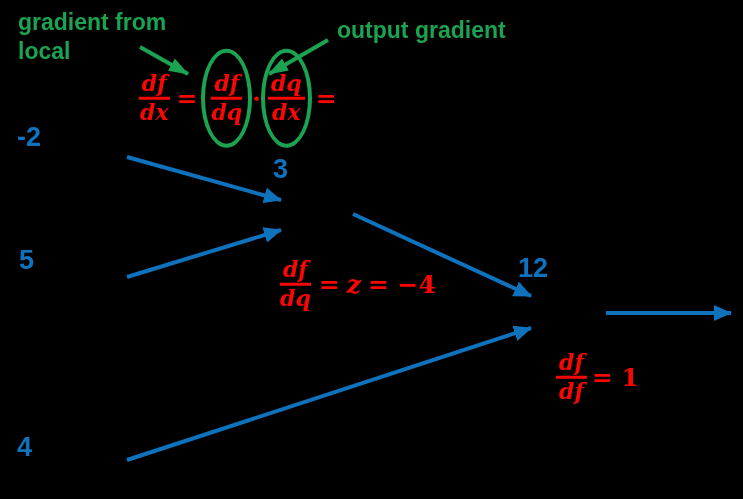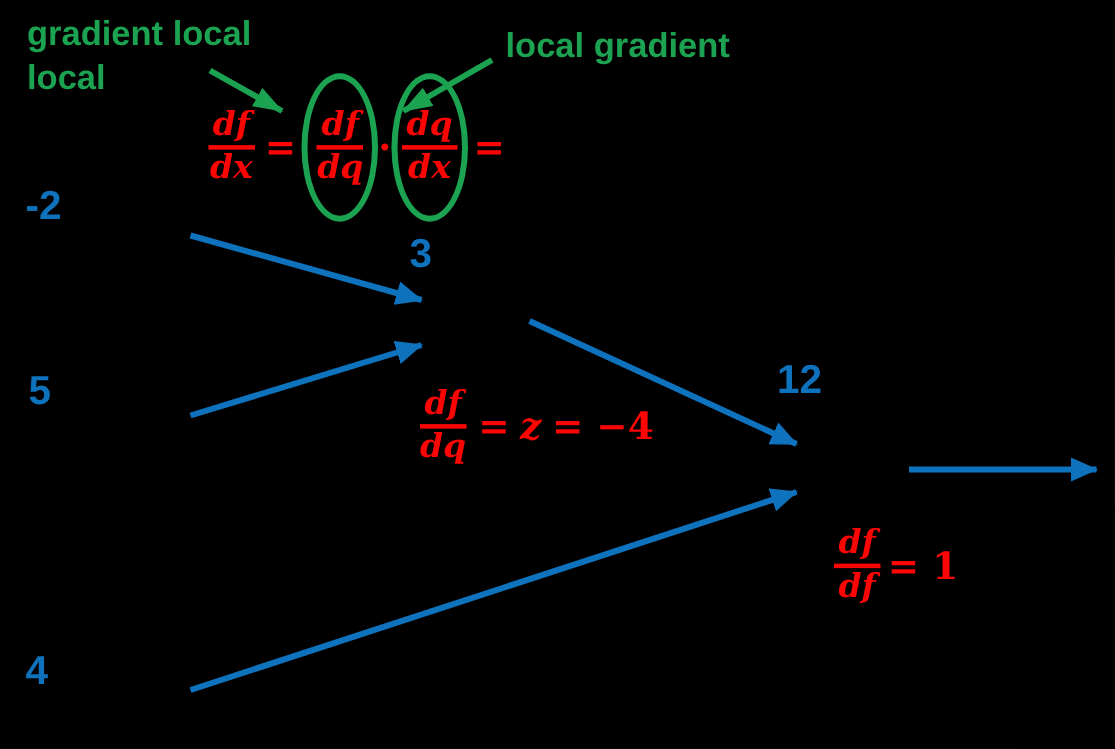--- a/index.html
+++ b/index.html
@@ -104,30 +104,30 @@
     <line x1="127" y1="277" x2="281" y2="230" stroke="var(--blue)" stroke-width="4" marker-end="url(#arrow-blue)"></line>
     <line x1="353" y1="214" x2="531" y2="296" stroke="var(--blue)" stroke-width="4" marker-end="url(#arrow-blue)"></line>
     <line x1="127" y1="460" x2="531" y2="328" stroke="var(--blue)" stroke-width="4" marker-end="url(#arrow-blue)"></line>
     <line x1="606" y1="313" x2="731" y2="313" stroke="var(--blue)" stroke-width="4" marker-end="url(#arrow-blue)"></line>
 
     <line x1="140" y1="47" x2="188" y2="74" stroke="var(--green)" stroke-width="4" marker-end="url(#arrow-green)"></line>
     <line x1="328" y1="40" x2="269" y2="74" stroke="var(--green)" stroke-width="4" marker-end="url(#arrow-green)"></line>
   </svg>
 
   <div class="abs green-label" style="left:18px; top:8px;">
-    <div>gradient local</div>
+    <div>gradient from</div>
     <div>local</div>
   </div>
-  <div class="abs green-label" style="left:337px; top:16px;">local gradient</div>
+  <div class="abs green-label" style="left:337px; top:16px;">output gradient</div>
 
   <div class="abs node-value" style="left:17px; top:124px;">-2</div>
   <div class="abs node-value" style="left:19px; top:247px;">5</div>
   <div class="abs node-value" style="left:17px; top:434px;">4</div>
   <div class="abs node-value" style="left:273px; top:156px;">3</div>
-  <div class="abs node-value" style="left:518px; top:240px;">12</div>
+  <div class="abs node-value" style="left:518px; top:255px;">12</div>
 
   <div class="abs formula" style="left:137px; top:98px;">
     <span class="frac">
       <span class="num">df</span>
       <span class="den">dx</span>
     </span>
     <span class="op">=</span>
     <span class="circled">
       <span class="frac">
         <span class="num">df</span>

